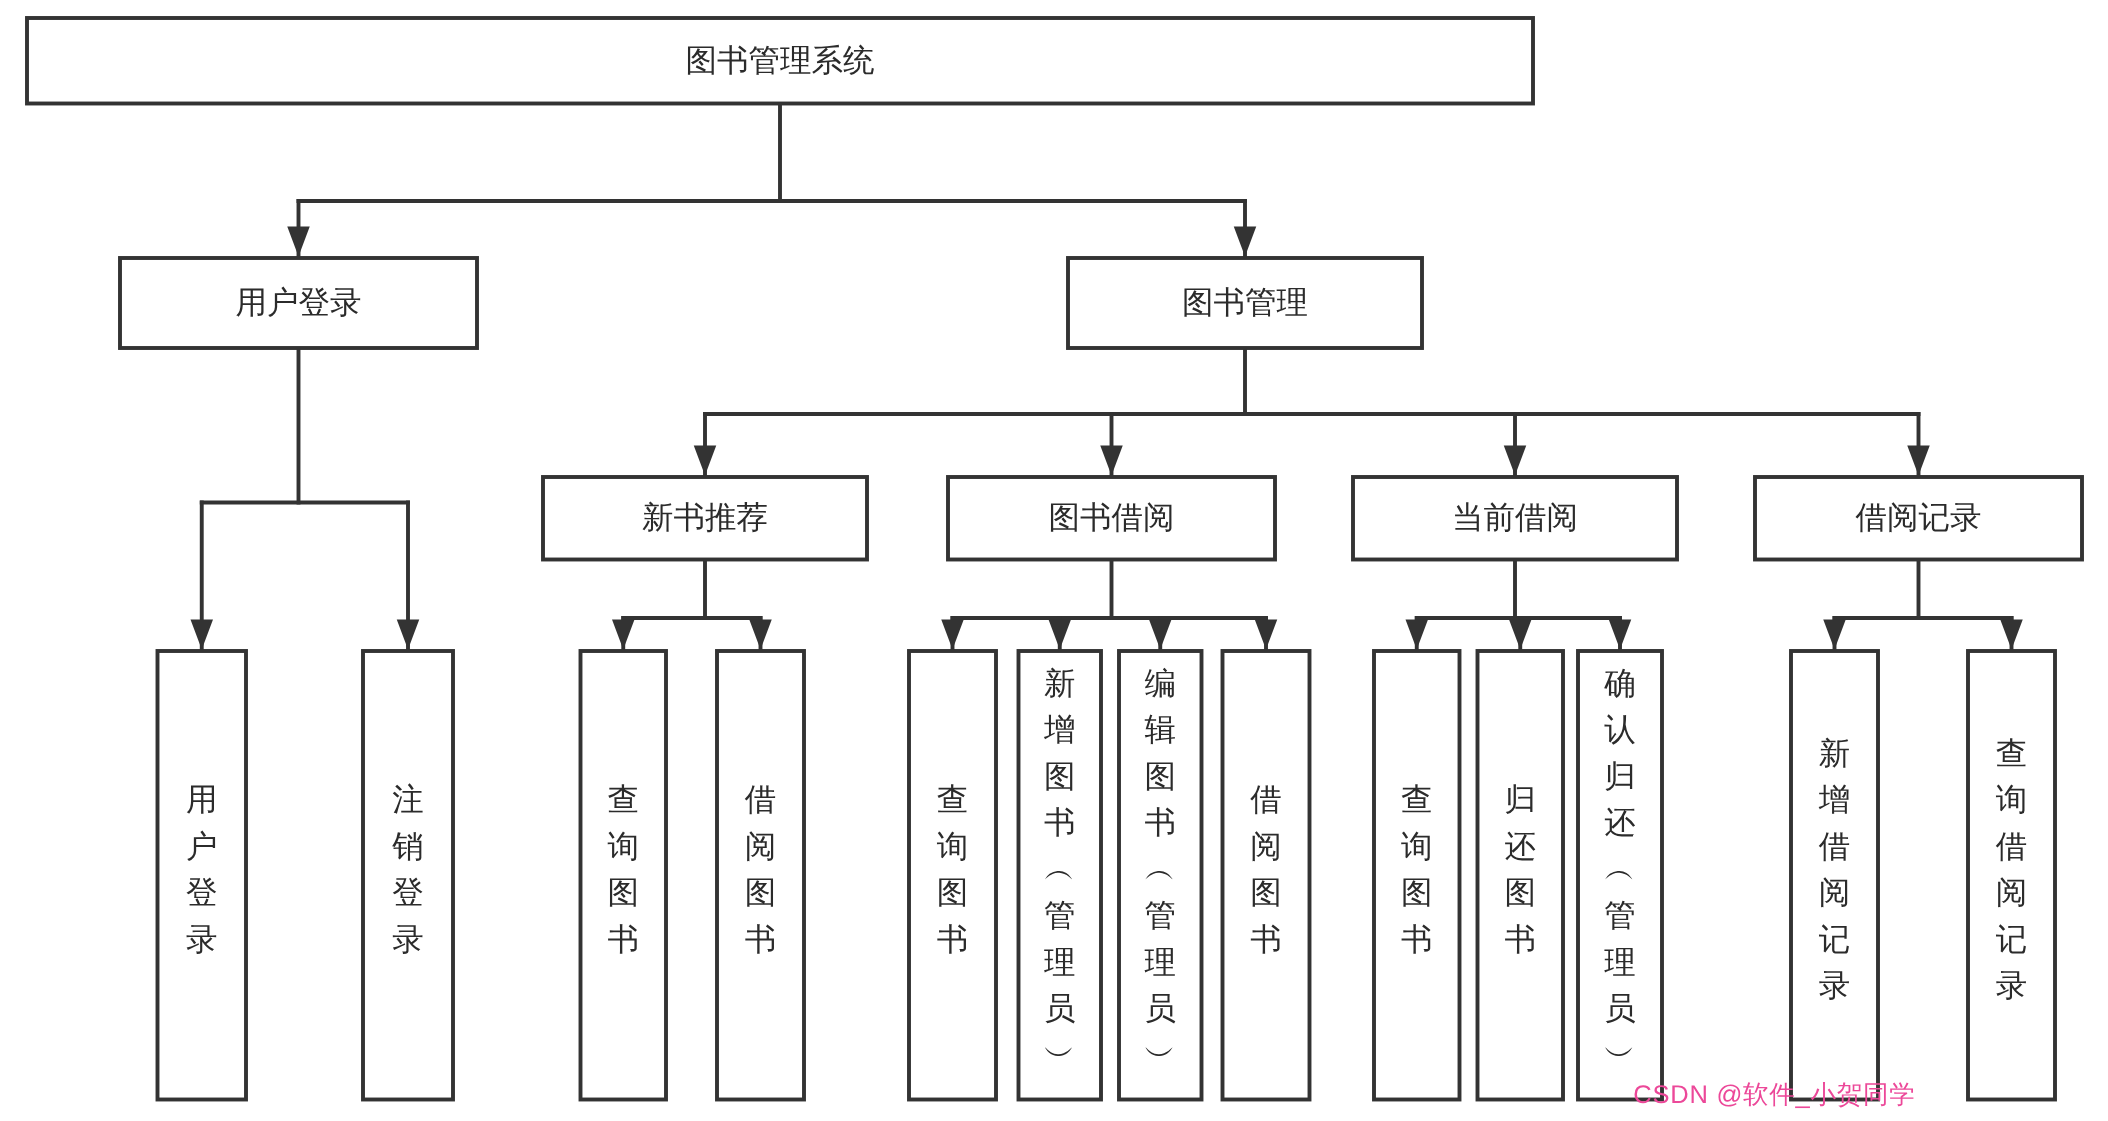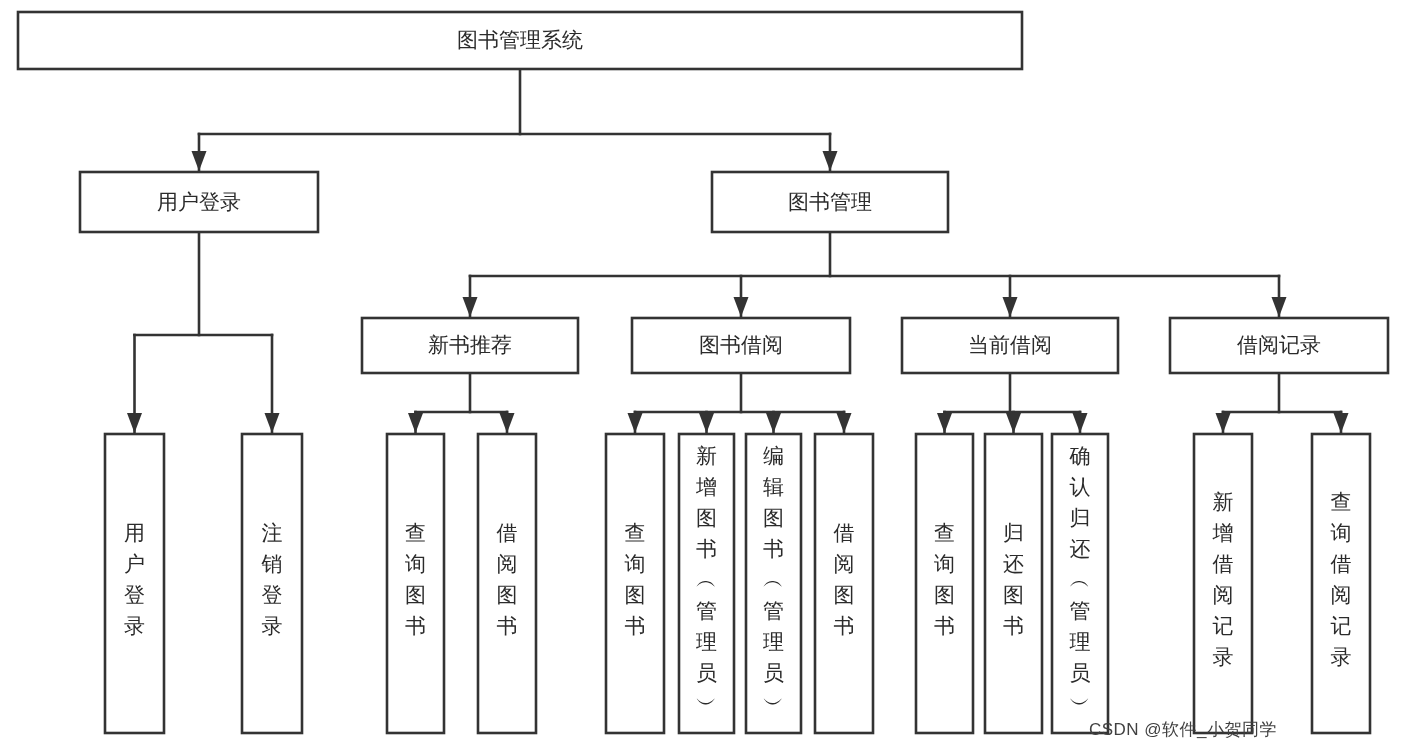--- a/index.html
+++ b/index.html
@@ -50,21 +50,21 @@
     font-family: "Liberation Sans", "DejaVu Sans", sans-serif;
     font-size: 21px;
     text-anchor: middle;
   }
   .watermark {
     position: absolute;
     right: 8px;
     bottom: 6px;
     font-family: "Liberation Sans", "DejaVu Sans", sans-serif;
     font-size: 17px;
-    color: #404040;
+    color: #ec4899;
     letter-spacing: 0.5px;
     white-space: nowrap;
     user-select: none;
   }
 </style>
 </head>
 <body>
 
 <div id="diagram-root">
   <svg class="flowchart" viewBox="0 0 1405 747" xmlns="http://www.w3.org/2000/svg">

